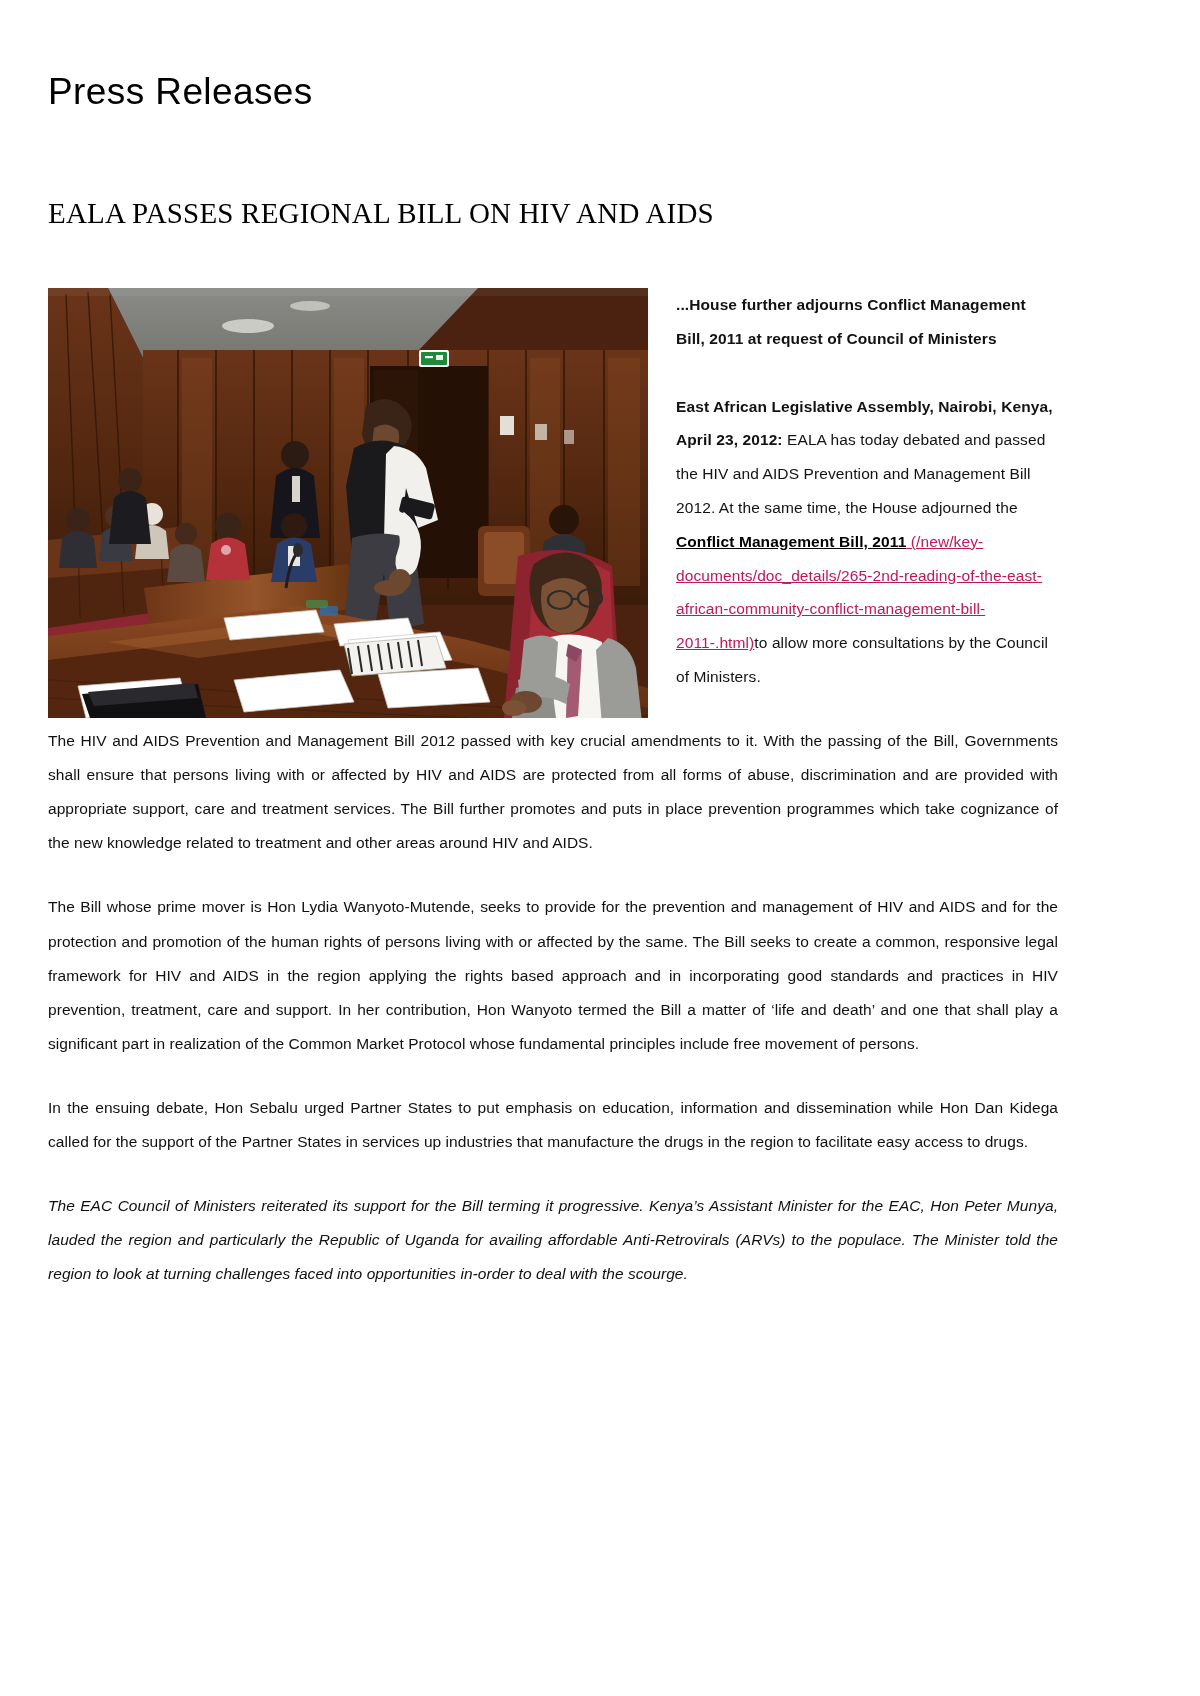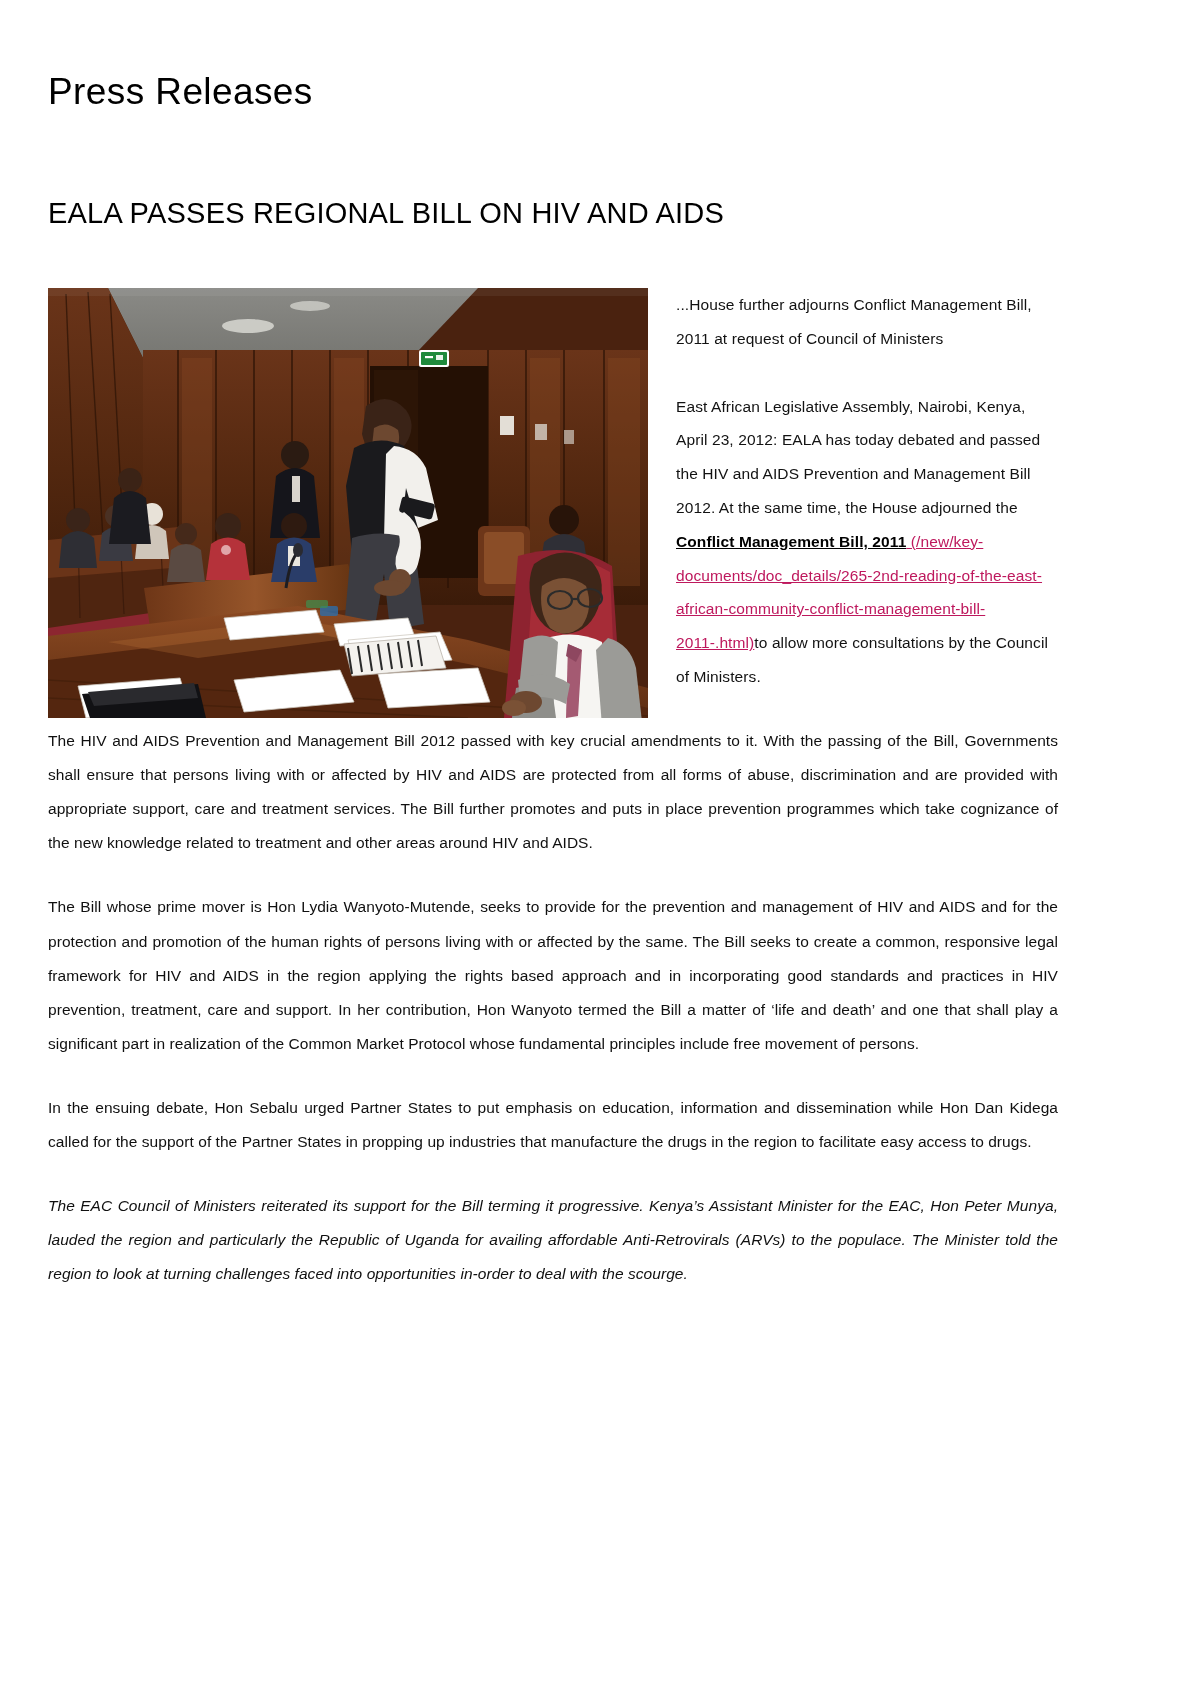--- a/index.html
+++ b/index.html
@@ -32,21 +32,21 @@
     font-family: "Liberation Sans", sans-serif;
     font-size: 37px;
     font-weight: 400;
     letter-spacing: 0.4px;
     color: #000;
     margin: 0;
     padding-top: 72px;
     line-height: 1.1;
   }
   .article-title {
-    font-family: Liberation Sans, sans-serif;
+    font-family: Liberation Serif, serif;
     font-size: 29px;
     font-weight: 400;
     letter-spacing: 0.2px;
     color: #000;
     margin: 0;
     padding-top: 84px;
     line-height: 1.15;
   }
 
   
@@ -67,24 +67,24 @@
   
   .flow {
     padding-top: 58px;
     font-family: "Liberation Sans", sans-serif;
     font-size: 15.5px;
     line-height: 2.18;
     color: #121212;
     letter-spacing: 0.1px;
   }
   .flow .lead {
-    font-weight: normal;
+    font-weight: bold;
   }
   .flow .strongplace {
-    font-weight: normal;
+    font-weight: bold;
   }
   .flow .linkbold {
     font-weight: bold;
     text-decoration: underline;
     color: #000;
     text-align: center;
   }
   .flow .linkplain {
     text-decoration: underline;
     color: #be185d;
@@ -347,18 +347,18 @@
       <span class="lead">...House further adjourns Conflict Management Bill, 2011 at request of Council of Ministers</span>
 
       <span class="spacer-para"></span>
 
       <span class="strongplace">East African Legislative Assembly, Nairobi, Kenya, April 23, 2012:</span><span> EALA has today debated and passed the HIV and AIDS Prevention and Management Bill 2012.  At the same time, the House adjourned the </span><a href="#" class="linkbold">Conflict Management Bill, 2011</a><a href="#" class="linkplain"> (/new/key-documents/doc_details/265-2nd-reading-of-the-east-african-community-conflict-management-bill-2011-.html)</a><span>to allow more consultations by the Council of Ministers.</span>
     </div>
 
     <div class="body-text">
       <p>The HIV and AIDS Prevention and Management Bill 2012 passed with key crucial amendments to it.  With the passing of the Bill, Governments shall ensure that persons living with or affected by HIV and AIDS are protected from all forms of abuse, discrimination and are provided with appropriate support, care and treatment services.  The Bill further promotes and puts in place prevention programmes which take cognizance of the new knowledge related to treatment and other areas around HIV and AIDS.</p>
       <p>The Bill whose prime mover is Hon Lydia Wanyoto-Mutende, seeks to provide for the prevention and management of HIV and AIDS and for the protection and promotion of the human rights of persons living with or affected by the same. The Bill seeks to create a common, responsive legal framework for HIV and AIDS in the region applying the rights based approach and in incorporating good standards and practices in HIV prevention, treatment, care and support.   In her contribution, Hon Wanyoto termed the Bill a matter of ‘life and death’ and one that shall play a significant part in realization of the Common Market Protocol whose fundamental principles include free movement of persons.</p>
-      <p>In the ensuing debate, Hon Sebalu urged Partner States to put emphasis on education, information and dissemination while Hon Dan Kidega called for the support of the Partner States in propping up industries that manufacture the drugs in the region to facilitate easy access to drugs.</p>
+      <p>In the ensuing debate, Hon Sebalu urged Partner States to put emphasis on education, information and dissemination while Hon Dan Kidega called for the support of the Partner States in services up industries that manufacture the drugs in the region to facilitate easy access to drugs.</p>
       <p>The EAC Council of Ministers reiterated its support for the Bill terming it progressive.   Kenya’s Assistant Minister for the EAC, Hon Peter Munya, lauded the region and particularly the Republic of Uganda for availing affordable Anti-Retrovirals (ARVs) to the populace.   The Minister told the region to look at turning challenges faced into opportunities in-order to deal with the scourge.</p>
     </div>
 
   </div>
 </div>
 
 </body></html>

